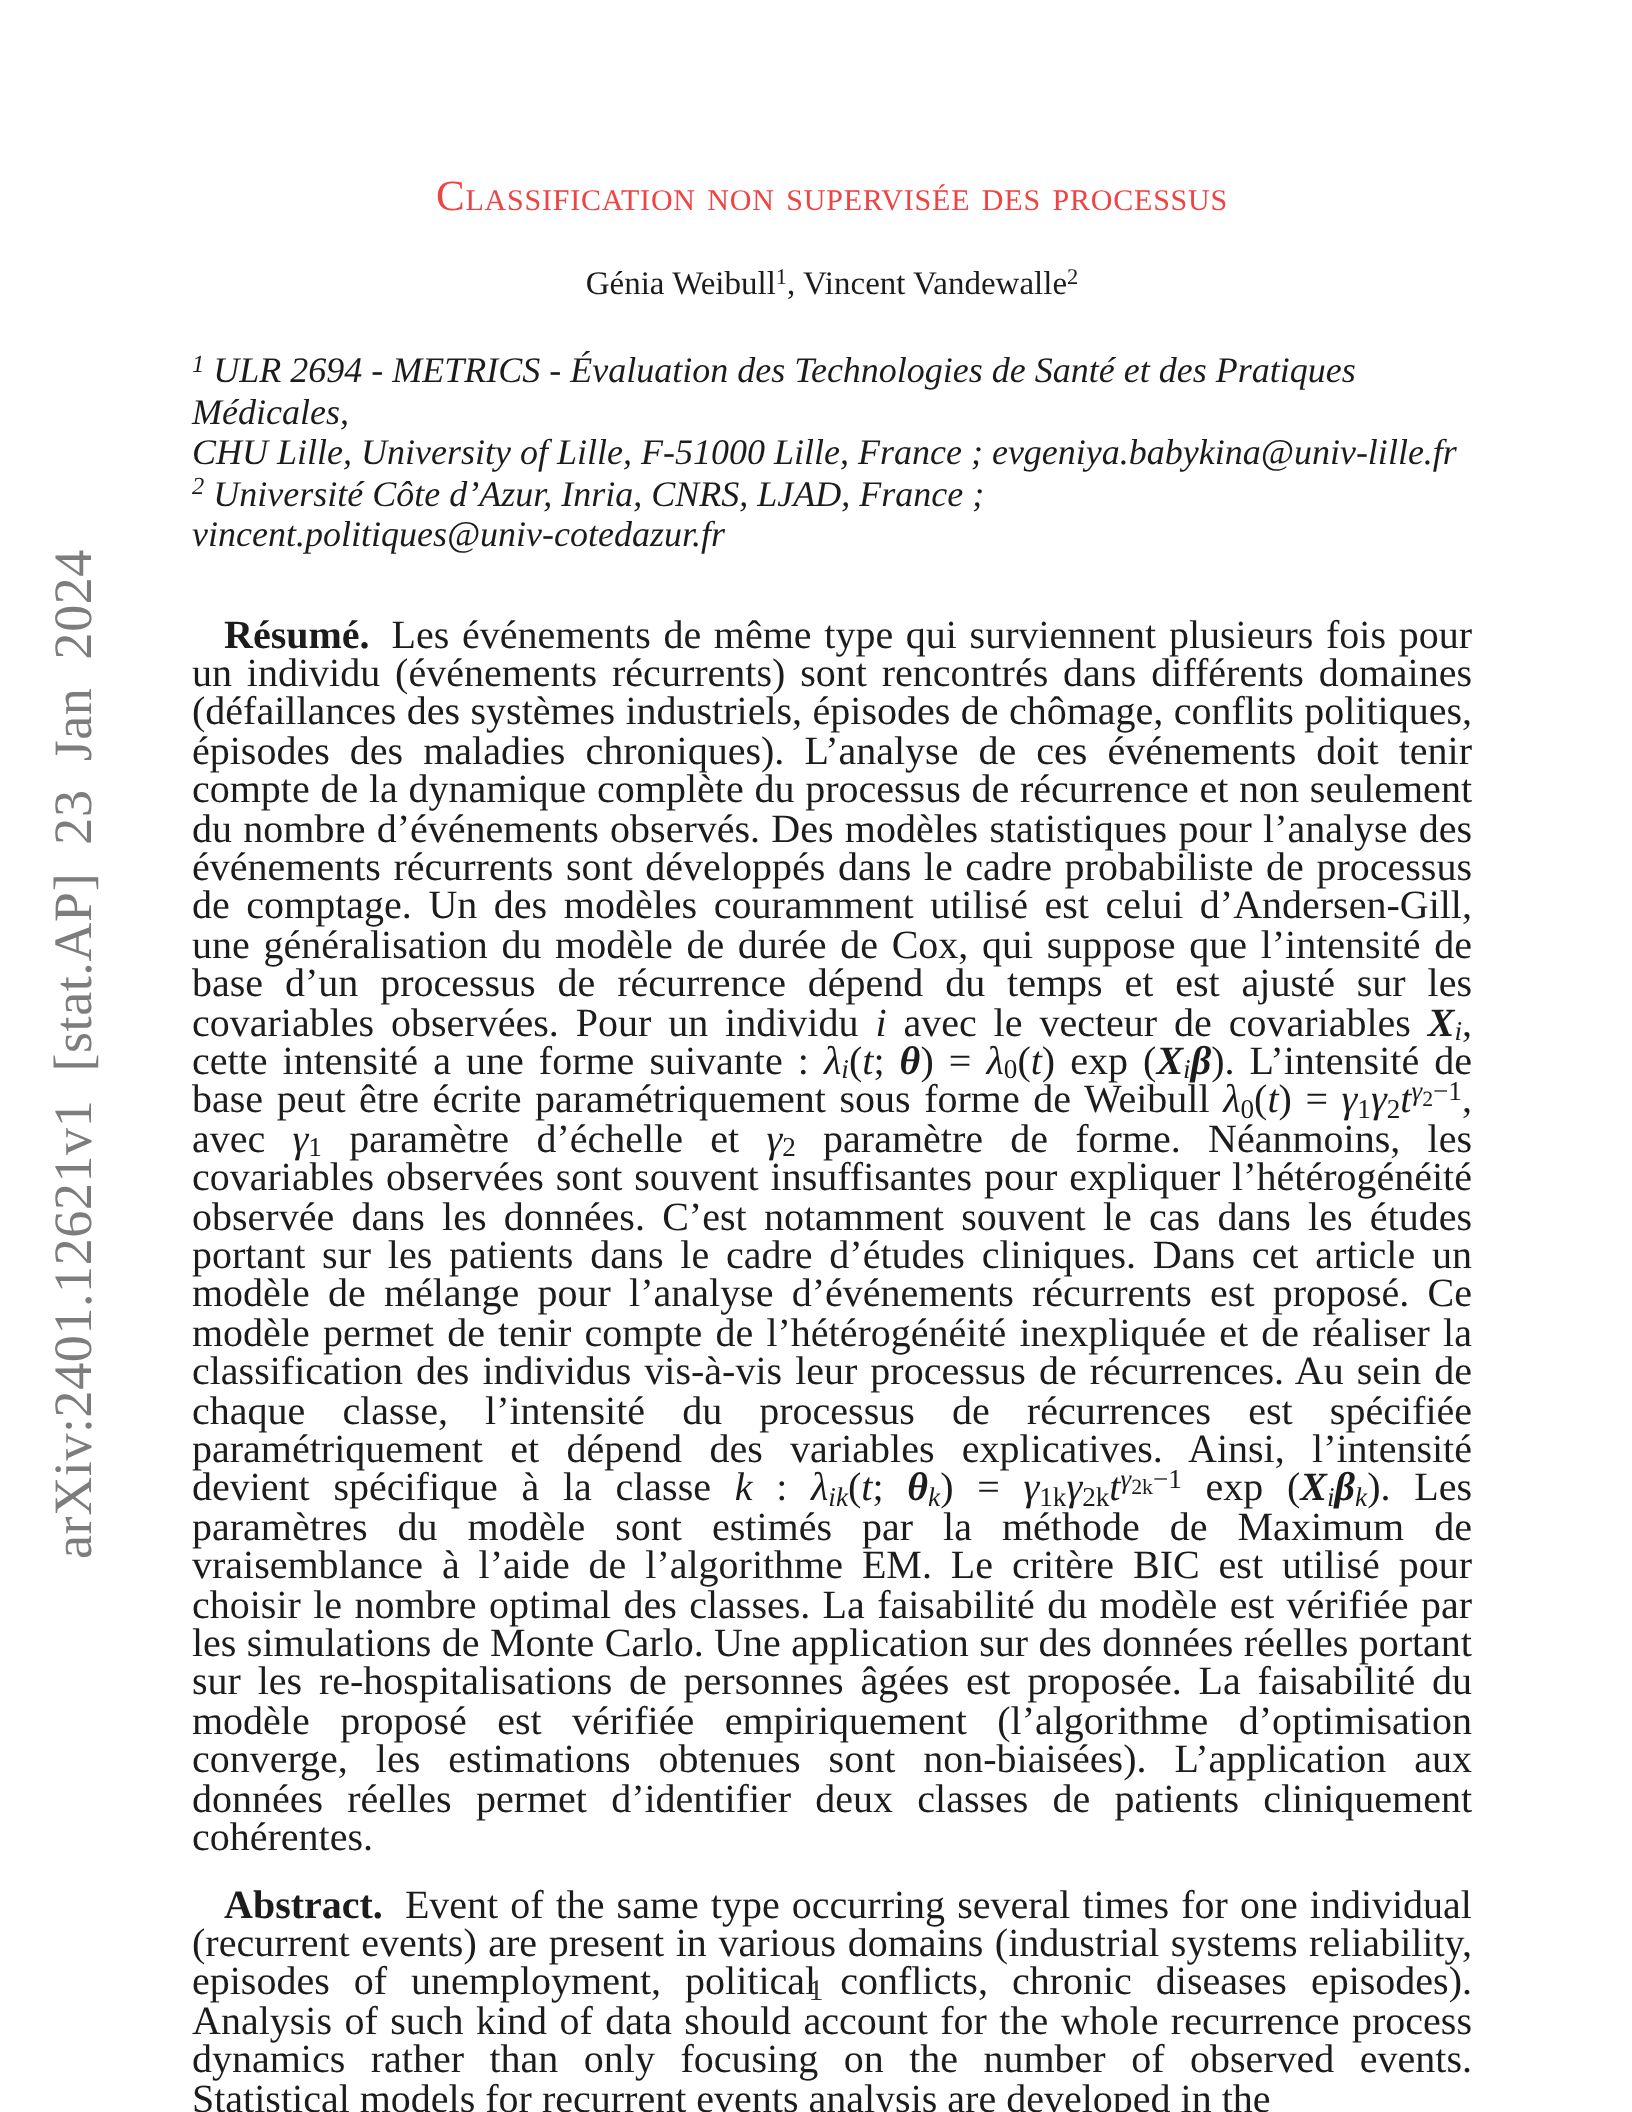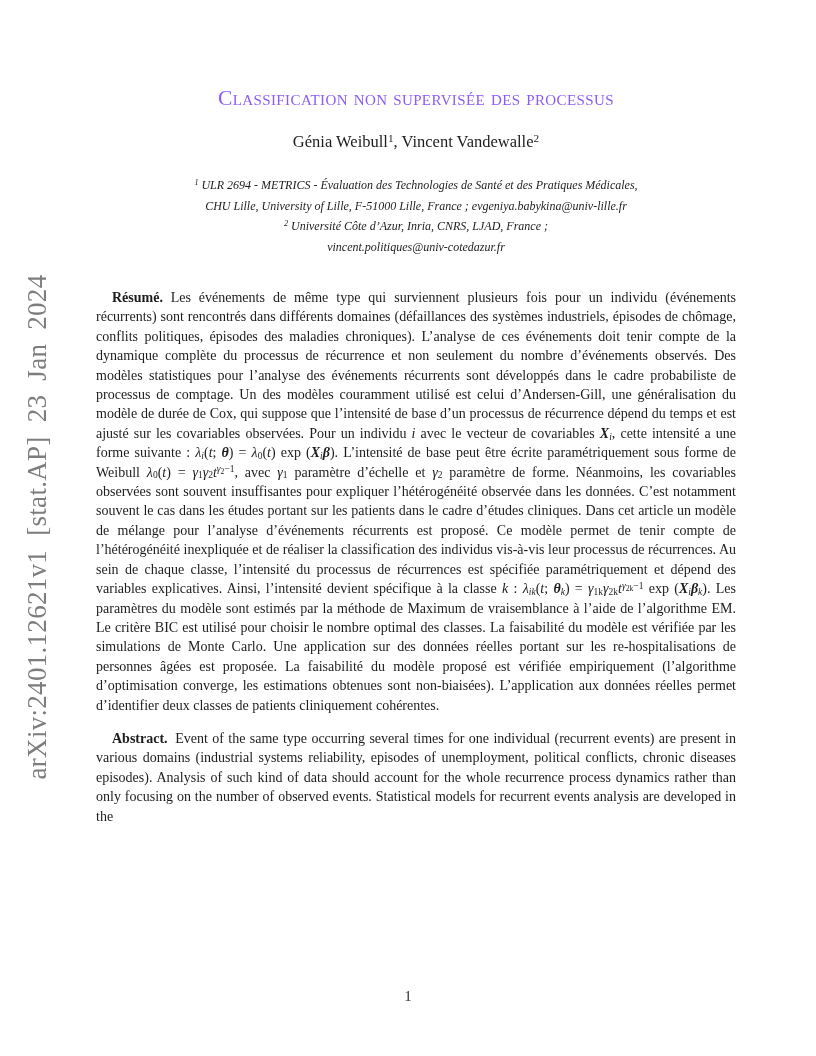--- a/index.html
+++ b/index.html
@@ -28,37 +28,36 @@
     left: 96px;
     top: 86px;
     width: 640px;
   }
   .title {
     text-align: center;
     font-variant: small-caps;
     font-size: 21.5px;
     line-height: 24px;
     letter-spacing: 0.4px;
-    color: #8b5cf6;
+    color: #ef4444;
   }
   .authors {
     margin-top: 22px;
     text-align: center;
     font-size: 16.5px;
   }
   .authors .underline { }
   .affiliations {
     margin-top: 23px;
-    text-align: center;
     font-style: italic;
-    font-size: 12px;
+    font-size: 18px;
     line-height: 20.5px;
   }
   .para {
-    font-size: 14px;
+    font-size: 20px;
     line-height: 19.4px;
     text-align: justify;
     text-indent: 16px;
     margin: 0;
   }
   .resume-para { margin-top: 31px; }
   .keywords-para { margin-top: 10px; }
   .abstract-para { margin-top: 14px; }
   .plabel { font-weight: bold; margin-right: 0.55em; }
   sub, sup {

